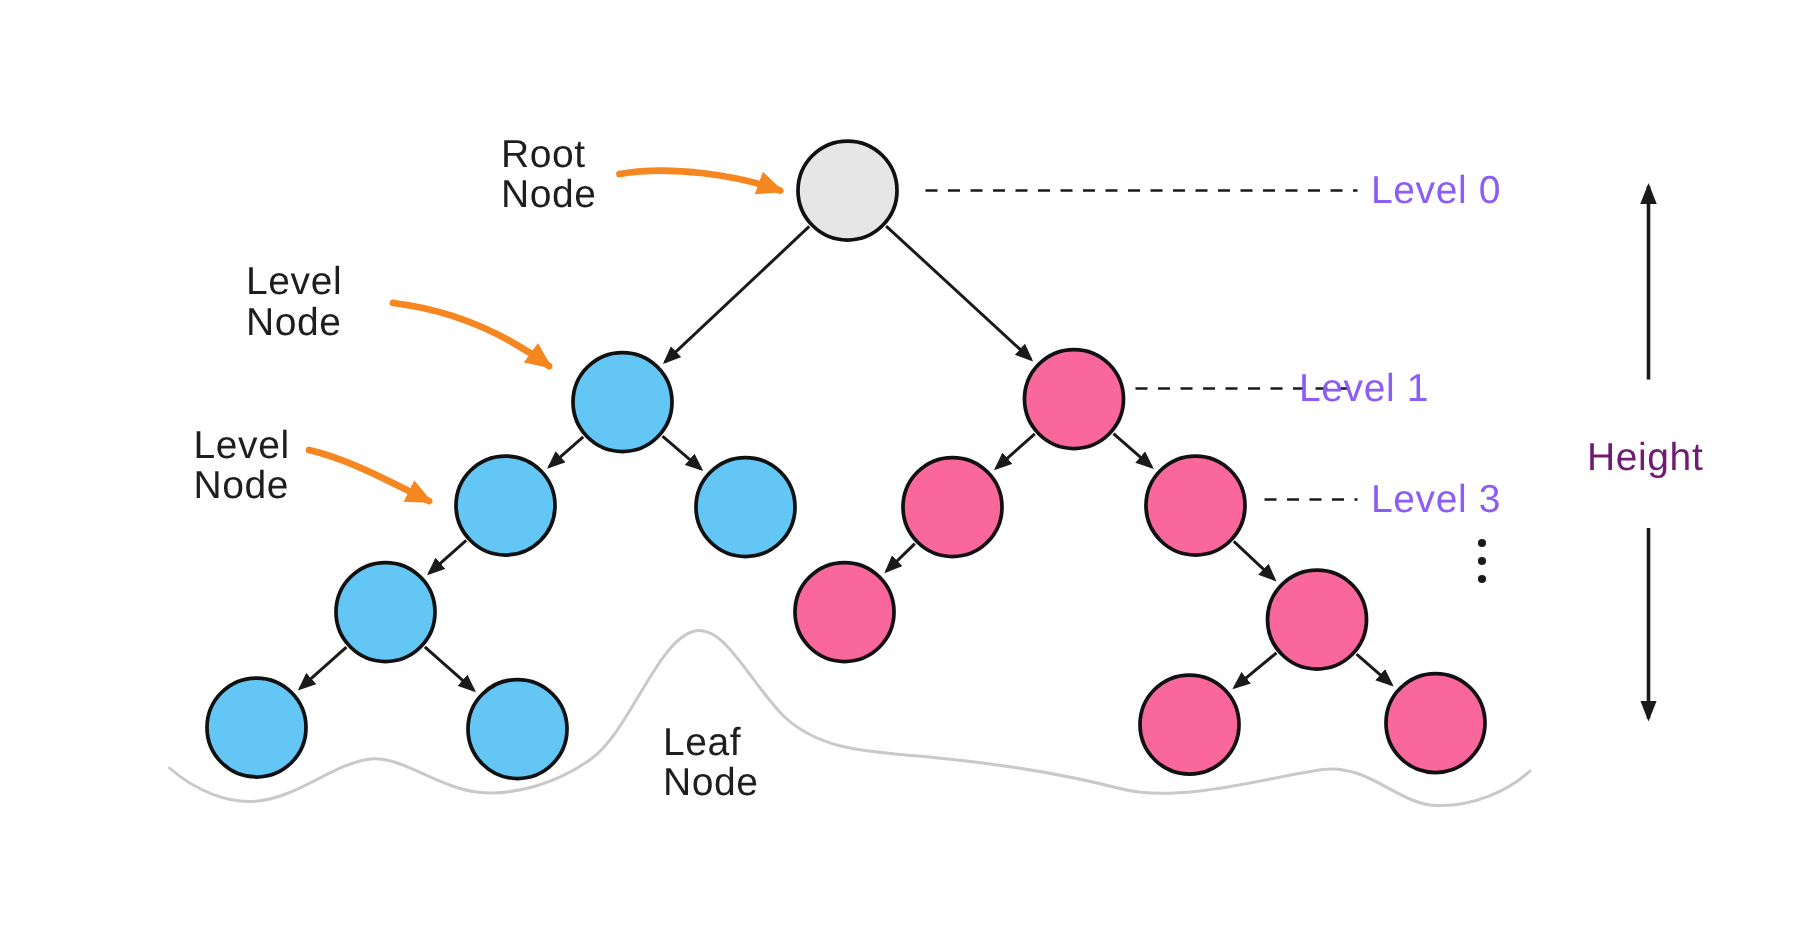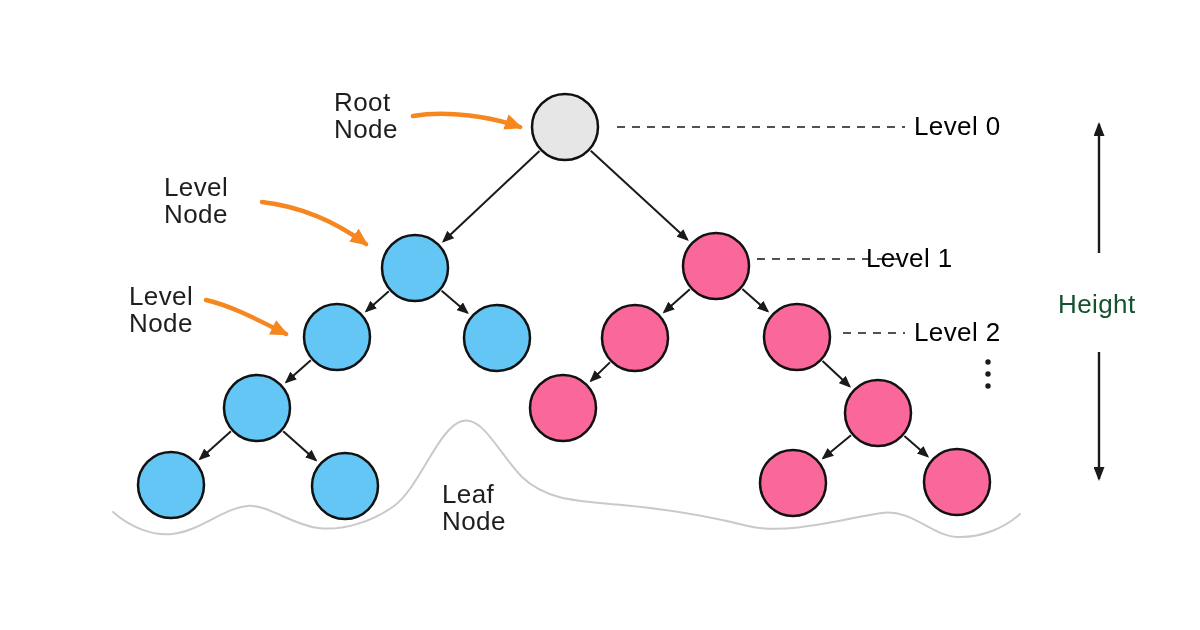--- a/index.html
+++ b/index.html
@@ -28,30 +28,30 @@
     line-height: 27px;
     letter-spacing: 0.4px;
     color: #1e1e1e;
     white-space: nowrap;
   }
   .level-label {
     position: absolute;
     font-size: 26px;
     line-height: 27px;
     letter-spacing: 0.4px;
-    color: #000000;
+    color: #8b5cf6;
     white-space: nowrap;
   }
   .height-label {
     position: absolute;
     left: 1058px;
     top: 289px;
     font-size: 26px;
     letter-spacing: 0.4px;
-    color: #14532d;
+    color: #701a75;
   }
 </style>
 </head>
 <body>
 
 <div class="canvas">
 
   <svg id="diagram-svg" viewBox="0 0 1200 630">
       <defs>
         <marker id="arrow-black" markerWidth="12" markerHeight="10" refX="10" refY="5" orient="auto" markerUnits="userSpaceOnUse">
@@ -120,17 +120,17 @@
     <span>Node</span>
   </div>
 
   <div class="callout" style="left:442px; top:481px">
     <span>Leaf</span><br>
     <span>Node</span>
   </div>
 
   <div class="level-label" style="left:914px; top:113px">Level 0</div>
   <div class="level-label" style="left:866px; top:245px">Level 1</div>
-  <div class="level-label" style="left:914px; top:319px">Level 2</div>
+  <div class="level-label" style="left:914px; top:319px">Level 3</div>
 
   <div class="height-label">Height</div>
 
 </div>
 
 </body></html>

